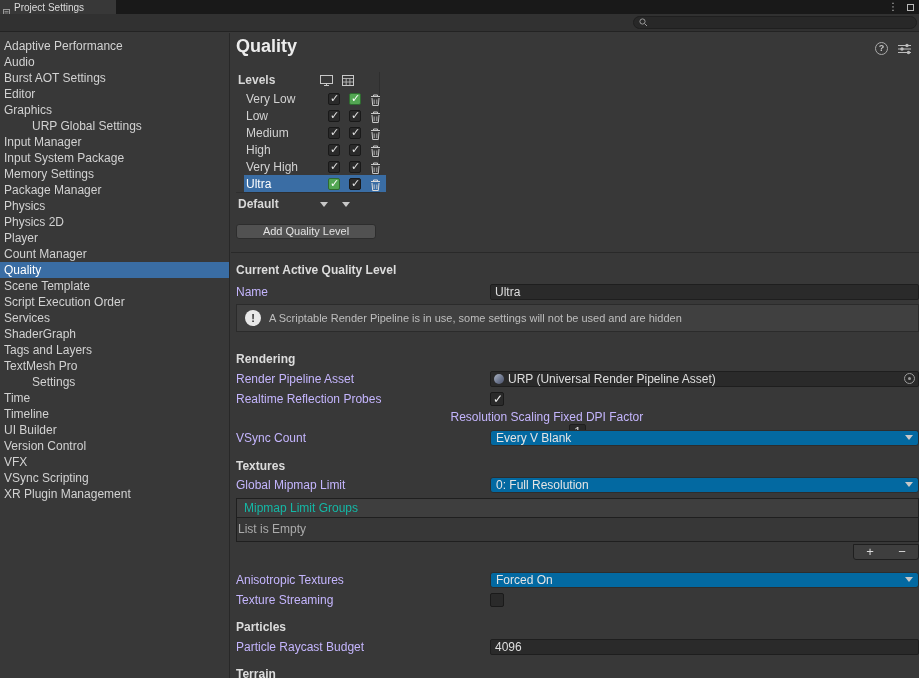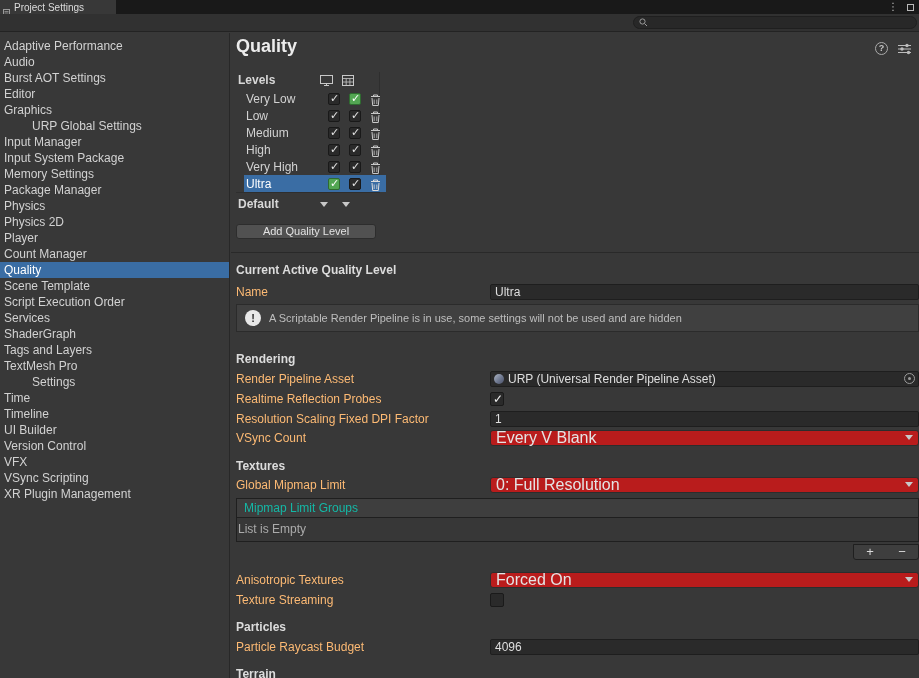--- a/index.html
+++ b/index.html
@@ -61,25 +61,25 @@
            border-top:5px solid #C8C8C8; margin-right:13px; }
   .add-btn { position:absolute; left:5px; top:191px; width:140px; height:15px; background:#515151;
              border:1px solid #2D2D2D; border-radius:3px; color:#E2E2E2; font-size:11px;
              text-align:center; line-height:13px; cursor:default; }
 
   .hr1 { position:absolute; left:0; right:0; top:219px; height:1px; background:#292929; }
   .section-h { position:absolute; left:5px; font-size:12px; font-weight:bold; color:#DCDCDC; }
 
   
   .row { position:absolute; left:5px; right:0; height:17px; display:flex; align-items:center; }
-  .row-label { width:254px; font-size:12px; color:#fdba74; flex:0 0 auto; }
+  .row-label { width:254px; font-size:12px; color:#c4b5fd; flex:0 0 auto; }
   .textfield { flex:1; height:16px; background:#2A2A2A; border:1px solid #1E1E1E; border-radius:2px;
                color:#DFDFDF; font-size:12px; line-height:14px; padding:0 4px; }
-  .dropdown { flex:1; height:16px; background:#b91c1c; border:1px solid #2D2D2D; border-radius:3px;
-              display:flex; align-items:center; padding:0 5px; color:#E4E4E4; font-size:16px; }
+  .dropdown { flex:1; height:16px; background:#0369a1; border:1px solid #2D2D2D; border-radius:3px;
+              display:flex; align-items:center; padding:0 5px; color:#E4E4E4; font-size:12px; }
   .dropdown .dd-caret { margin-left:auto; width:0; height:0; border-left:4px solid transparent;
               border-right:4px solid transparent; border-top:5px solid #C8C8C8; }
   .objfield { flex:1; height:16px; background:#2A2A2A; border:1px solid #1E1E1E; border-radius:2px;
               display:flex; align-items:center; gap:4px; padding:0 3px; color:#DFDFDF; font-size:12px; }
   .asset-ic { width:10px; height:10px; border-radius:50%;
               background:linear-gradient(135deg,#AEB6C4 0%,#6E7890 55%,#4A4F66 100%); flex:0 0 auto; }
   .picker { margin-left:auto; width:11px; height:11px; border:1px solid #9C9C9C; border-radius:50%;
             position:relative; flex:0 0 auto; }
   .picker::after { content:""; position:absolute; left:3px; top:3px; width:3px; height:3px;
             border-radius:50%; background:#9C9C9C; }
@@ -299,21 +299,21 @@
         <span>URP (Universal Render Pipeline Asset)</span>
         <span class="picker"></span>
       </span>
     </div>
 
     <div class="row" style="top:357px;">
       <span class="row-label">Realtime Reflection Probes</span>
       <span class="setcb checked"></span>
     </div>
 
-    <div class="row" style="top:377px;">
+    <div class="row" style="top:377px;flex-direction:column;">
       <span class="row-label">Resolution Scaling Fixed DPI Factor</span>
       <span class="textfield">1</span>
     </div>
 
     <div class="row" style="top:396px;">
       <span class="row-label">VSync Count</span>
       <span class="dropdown">
         <span>Every V Blank</span>
         <span class="dd-caret"></span>
       </span>

